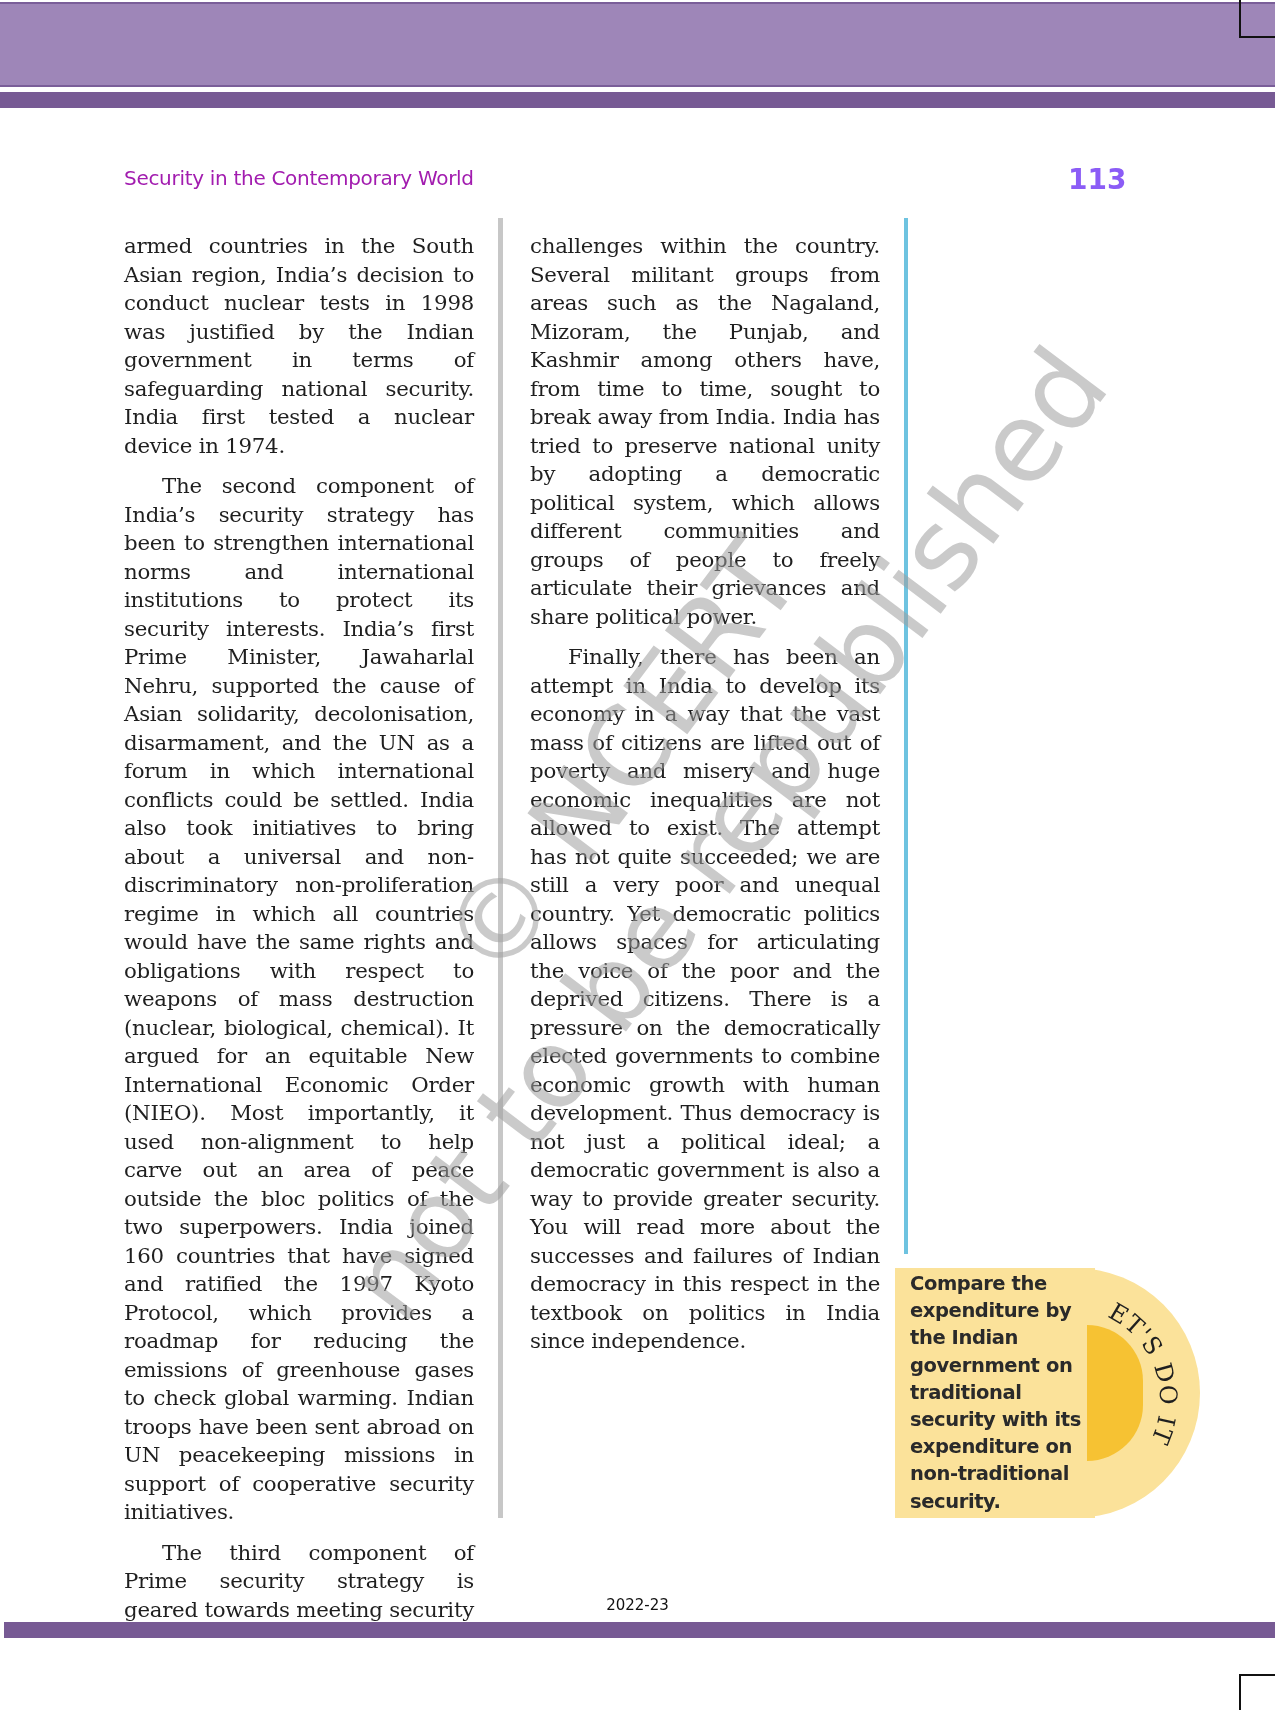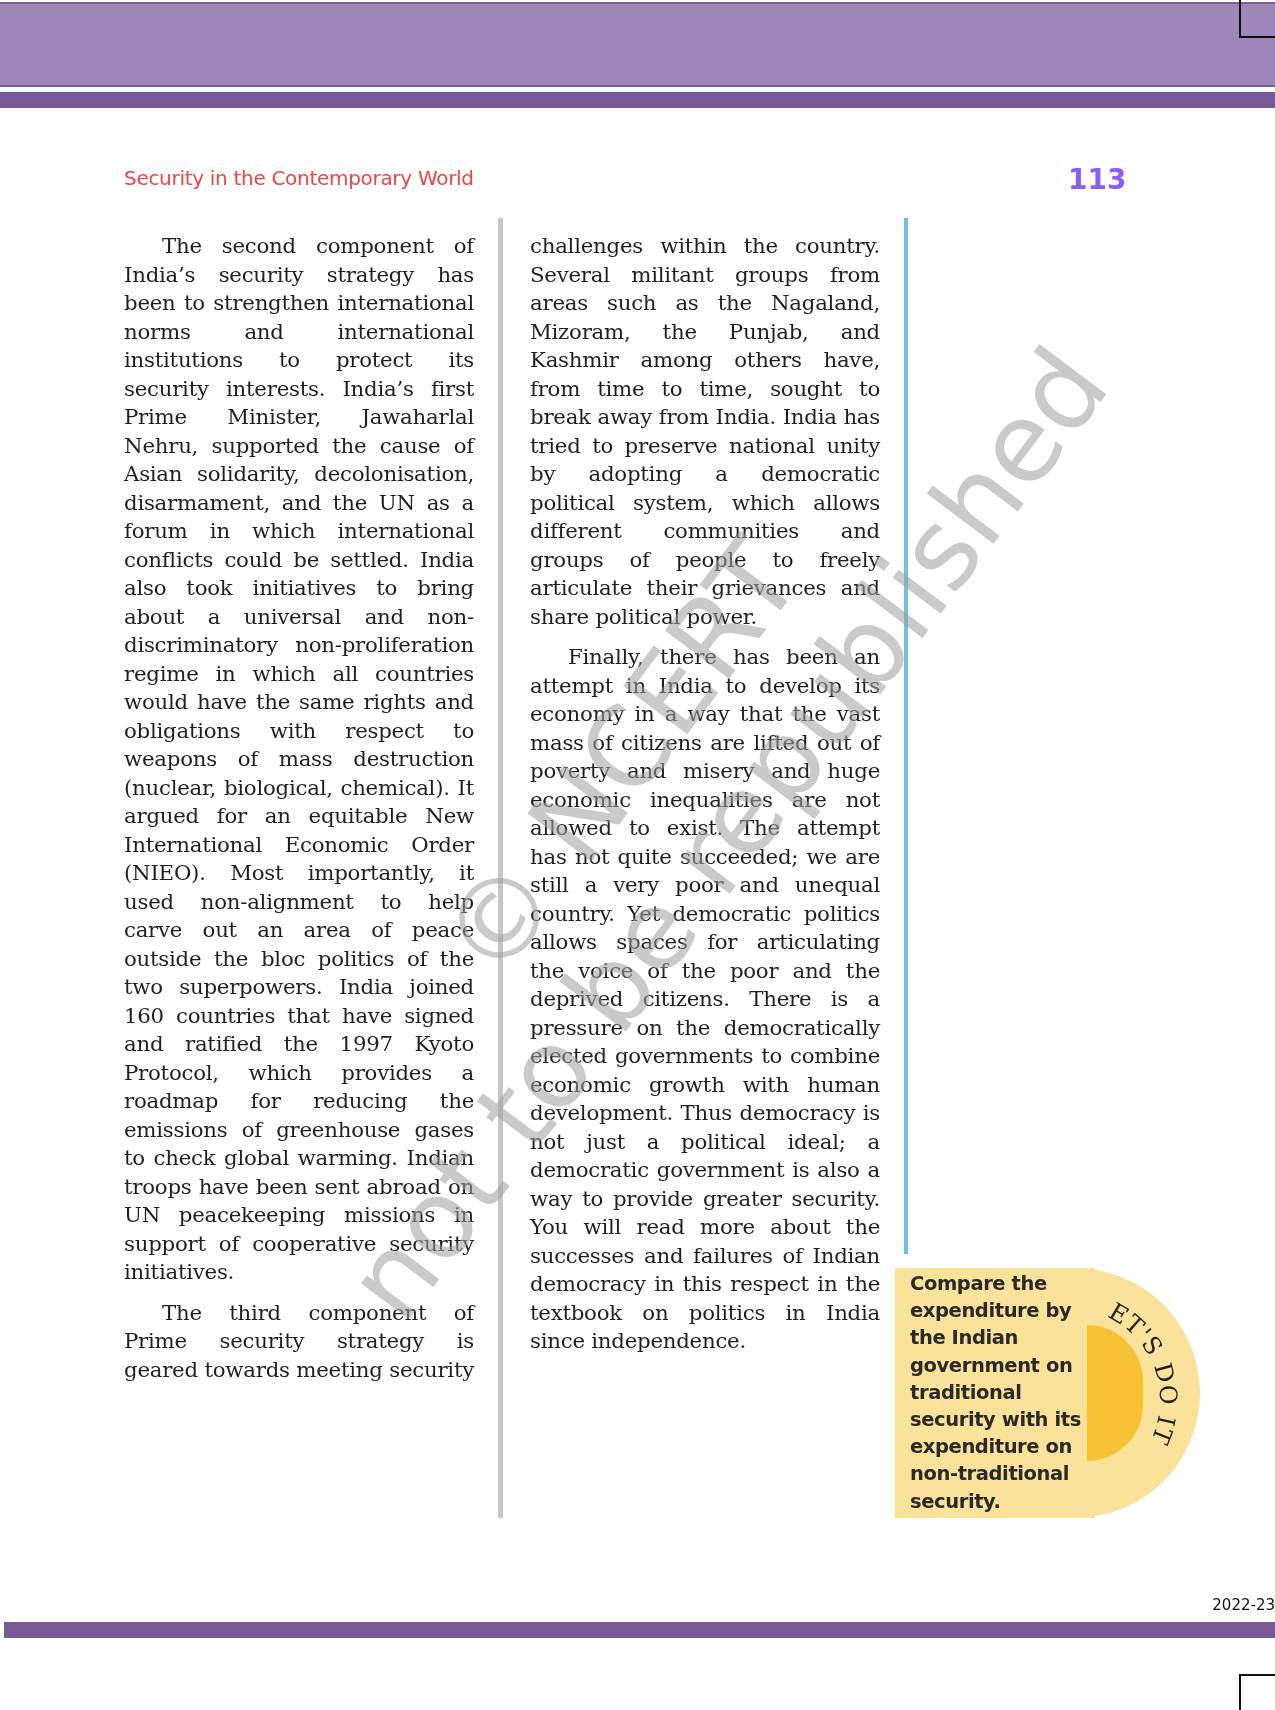--- a/index.html
+++ b/index.html
@@ -20,21 +20,21 @@
   .crop-mark-top {
     position:absolute; right:0; top:0; width:36px; height:38px;
     border-left:2px solid #111; border-bottom:2px solid #111; box-sizing:border-box;
   }
   .crop-mark-bottom {
     position:absolute; right:0; top:1674px; width:36px; height:36px;
     border-left:2px solid #111; border-top:2px solid #111; box-sizing:border-box;
   }
   .running-head {
     position:absolute; left:124px; top:166px;
-    font-family:"DejaVu Sans", sans-serif; font-size:20px; color:#ef4444;
+    font-family:"DejaVu Sans", sans-serif; font-size:20px; color:#a21caf;
     letter-spacing:-0.3px;
   }
   .page-number {
     position:absolute; left:1068px; top:163px;
     font-family:"DejaVu Sans", sans-serif; font-size:28px; color:#8b5cf6; font-weight:bold;
   }
   .column {
     position:absolute; top:232px; width:350px;
     font-size:21.3px; line-height:28.5px; text-align:justify;
     text-align-last:auto; letter-spacing:-0.25px;
@@ -67,38 +67,39 @@
     position:absolute; left:1087px; top:1325px; width:56px; height:136px;
     border-radius:0 68px 68px 0; background:#f6c233;
   }
   .letsdo-label {
     position:absolute; left:1108px; top:1300px; width:80px; height:200px;
   }
   .watermark {
     position:absolute; left:0; top:0; width:1275px; height:1710px; pointer-events:none;
   }
   .footer-year {
-    position:absolute; left:0; width:1275px; top:1596px; text-align:right;
+    position:absolute; left:0; width:1275px; top:1596px; text-align:center;
     font-family:"DejaVu Sans", sans-serif; font-size:15px; color:#111;
   }
   .bottom-stripe {
     position:absolute; left:4px; top:1622px; width:1271px; height:16px; background:#775a94;
   }
 </style>
 </head>
 <body>
 
 <div class="top-band"></div>
 <div class="top-stripe"></div>
 <div class="crop-mark-top"></div>
 
 <div class="running-head">Security in the Contemporary World</div>
 <div class="page-number">113</div>
 
 <div class="column col-left">
+  <p>armed countries in the South Asian region, India’s decision to conduct nuclear tests in 1998 was justified by the Indian government in terms of safeguarding national security. India first tested a nuclear device in 1974.</p>
   <p class="indent">The second component of India’s security strategy has been to strengthen international norms and international institutions to protect its security interests. India’s first Prime Minister, Jawaharlal Nehru, supported the cause of Asian solidarity, decolonisation, disarmament, and the UN as a forum in which international conflicts could be settled. India also took initiatives to bring about a universal and non-discriminatory non-proliferation regime in which all countries would have the same rights and obligations with respect to weapons of mass destruction (nuclear, biological, chemical). It argued for an equitable New International Economic Order (NIEO). Most importantly, it used non-alignment to help carve out an area of peace outside the bloc politics of the two superpowers. India joined 160 countries that have signed and ratified the 1997 Kyoto Protocol, which provides a roadmap for reducing the emissions of greenhouse gases to check global warming. Indian troops have been sent abroad on UN peacekeeping missions in support of cooperative security initiatives.</p>
   <p class="indent" style="text-align-last:justify;">The third component of Prime security strategy is geared towards meeting security</p>
 </div>
 
 <div class="divider-mid"></div>
 
 <div class="column col-mid">
   <p>challenges within the country. Several militant groups from areas such as the Nagaland, Mizoram, the Punjab, and Kashmir among others have, from time to time, sought to break away from India. India has tried to preserve national unity by adopting a democratic political system, which allows different communities and groups of people to freely articulate their grievances and share political power.</p>
   <p class="indent">Finally, there has been an attempt in India to develop its economy in a way that the vast mass of citizens are lifted out of poverty and misery and huge economic inequalities are not allowed to exist. The attempt has not quite succeeded; we are still a very poor and unequal country. Yet democratic politics allows spaces for articulating the voice of the poor and the deprived citizens. There is a pressure on the democratically elected governments to combine economic growth with human development. Thus democracy is not just a political ideal; a democratic government is also a way to provide greater security. You will read more about the successes and failures of Indian democracy in this respect in the textbook on politics in India since independence.</p>
 </div>

